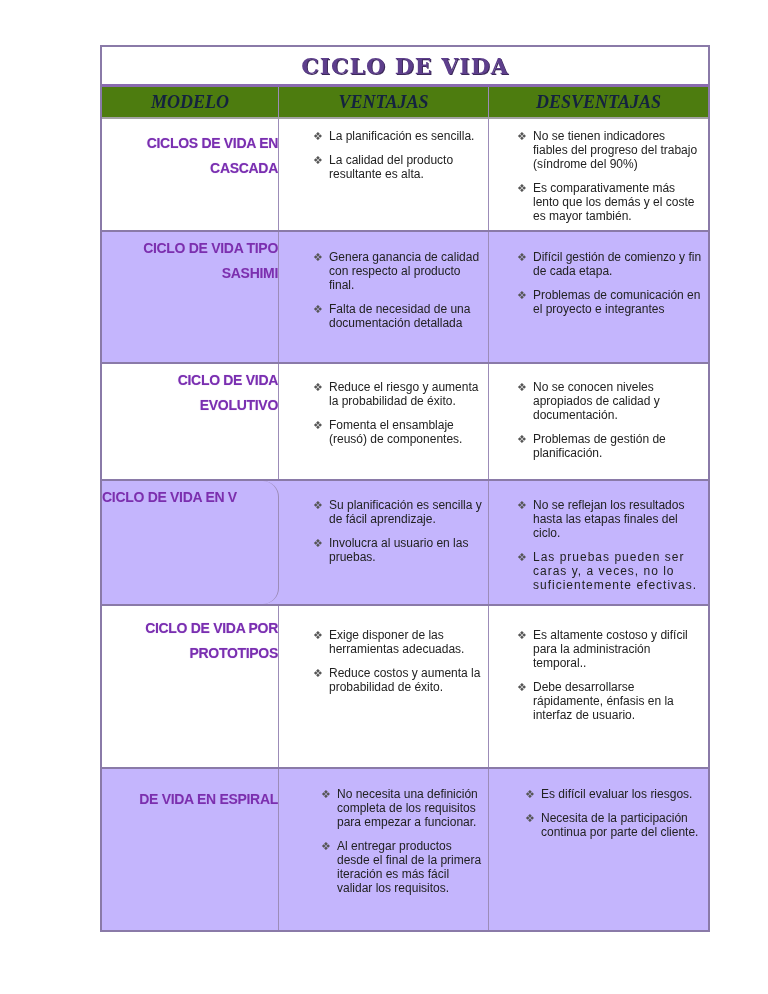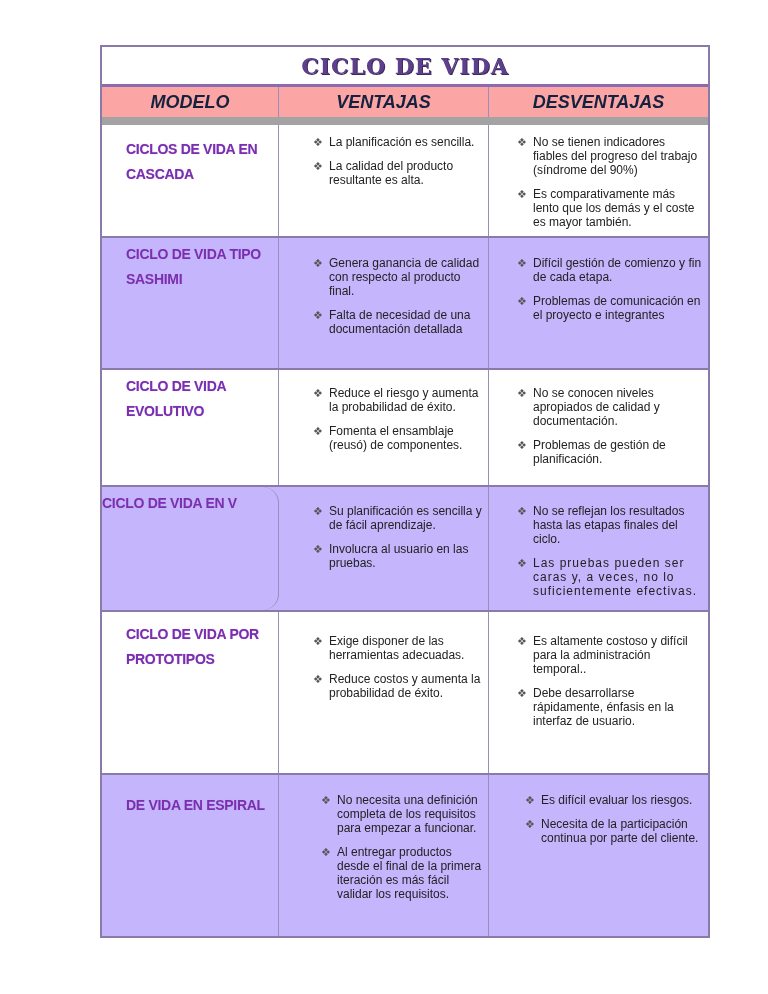--- a/index.html
+++ b/index.html
@@ -1,30 +1,30 @@
 <!DOCTYPE html>
 <html><head>
 <meta charset="utf-8">
 <style>
   html, body { margin:0; padding:0; background:#ffffff; }
   body { width:768px; height:994px; position:relative; overflow:hidden; font-family:"Liberation Sans", sans-serif; }
   .tbl { position:absolute; left:100px; top:45px; width:610px; border:2px solid #8a7aa8; box-sizing:border-box; }
   .title-row { height:37px; border-bottom:3px solid #8a6ab0; display:flex; align-items:center; justify-content:center; background:#fff; }
   .title { font-family:"DejaVu Serif", serif; font-weight:bold; font-size:22px; color:#5e3f8c; letter-spacing:1px; text-shadow:1px 1px 0 #3d2a5a; font-variant:small-caps; }
-  .head-row { display:flex; height:30px; background:#fca5a5; border-bottom:8px solid #a3a3a3; }
+  .head-row { display:flex; height:30px; background:#4d7c0f; border-bottom:2px solid #a3a3a3;font-family:Liberation Serif, serif; }
   .head-cell { display:flex; align-items:center; justify-content:center; font-weight:bold; font-style:italic; font-size:18px; color:#14223f; box-sizing:border-box; }
   .c1 { width:177px; border-right:1px solid #9c8cb8; }
   .c2 { width:210px; border-right:1px solid #9c8cb8; }
   .c3 { width:219px; }
   .row { display:flex; border-bottom:2px solid #8a7aa8; box-sizing:border-box; }
   .row.last { border-bottom:none; }
   .row.shade { background:#c4b5fd; }
   .row.white { background:#ffffff; }
   .cell { box-sizing:border-box; position:relative; }
-  .model { font-weight:bold; font-size:14px; color:#7a2fb0; text-align:left; line-height:25px; padding-top:12px; letter-spacing:-0.3px; text-shadow:0 0 1px #c9a6e6;padding-left:24px; }
+  .model { font-weight:bold; font-size:14px; color:#7a2fb0; text-align:right; line-height:25px; padding-top:12px; letter-spacing:-0.3px; text-shadow:0 0 1px #c9a6e6; }
   .model.left { text-align:left; padding-left:0;border-radius:16px; }
   ul.bl { list-style:none; margin:0; padding:0; }
   ul.bl li { position:relative; font-size:12px; color:#222; line-height:14px; margin-bottom:10px; }
   ul.bl li .b { position:absolute; left:-16px; top:0; font-size:11px; color:#555; }
   .v { padding-top:14px; padding-left:50px; padding-right:6px; }
   .d { padding-top:14px; padding-left:44px; padding-right:6px; }
 </style>
 </head>
 <body>
 

